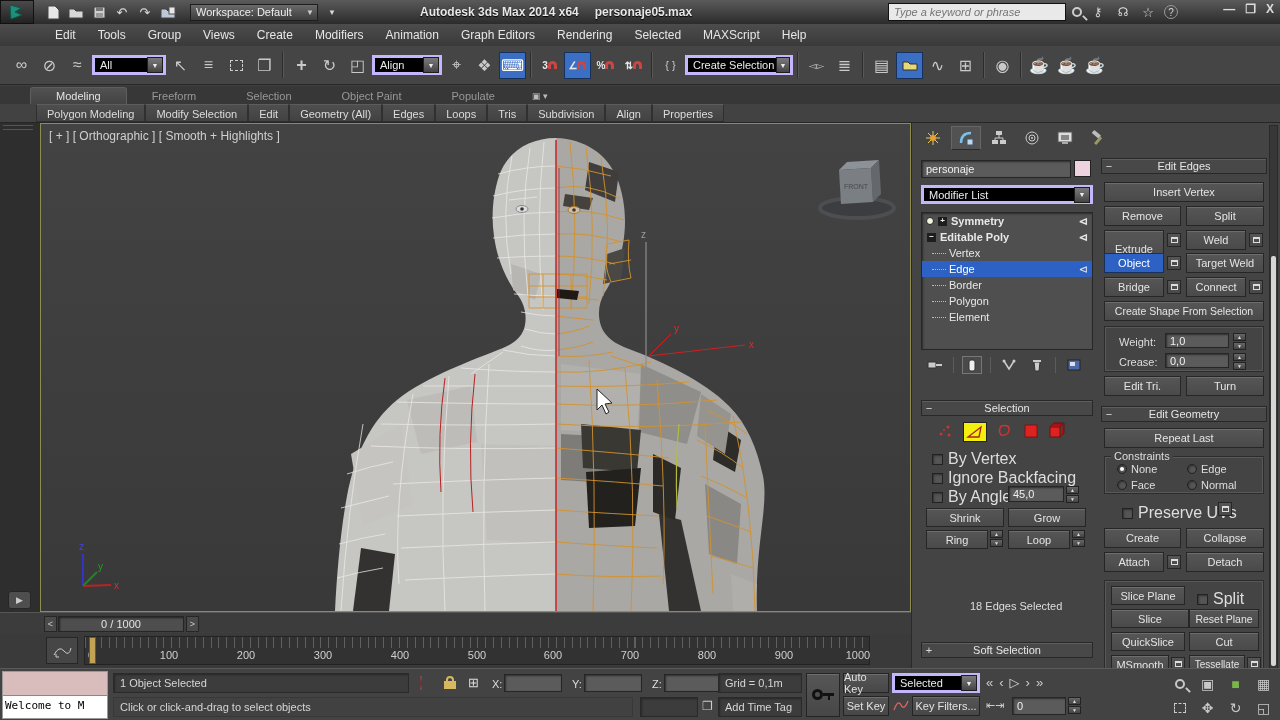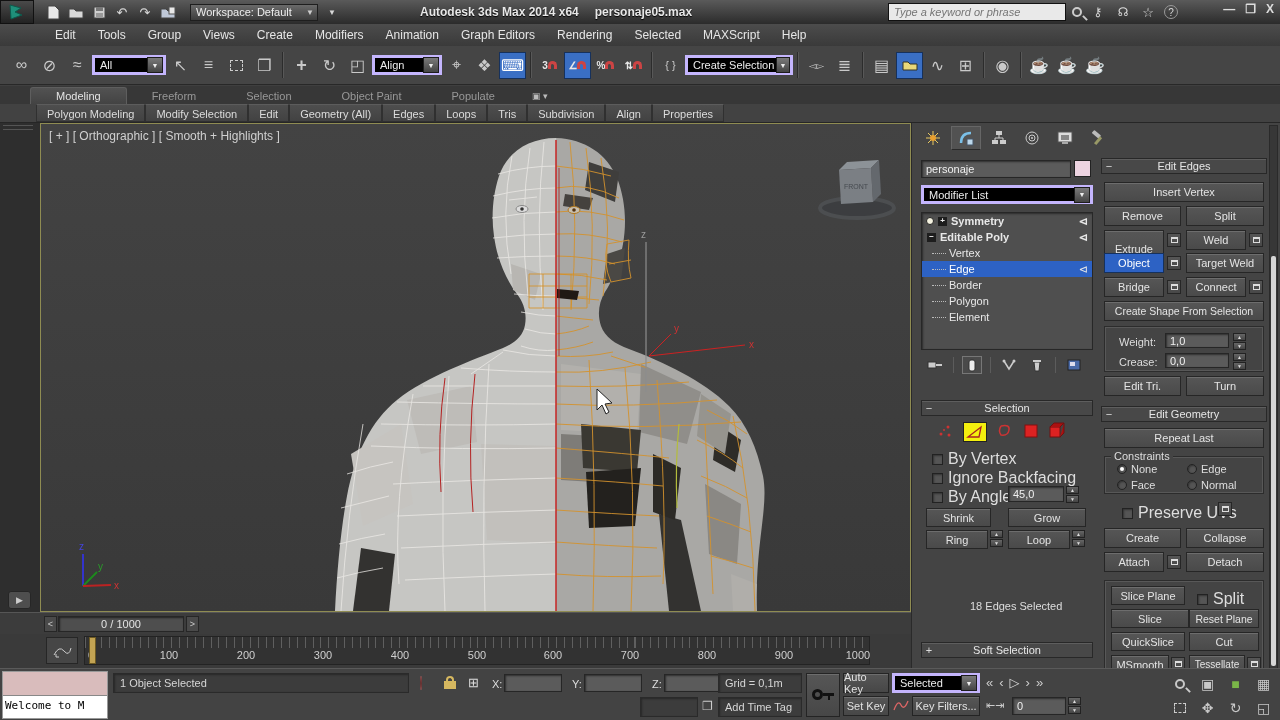--- a/index.html
+++ b/index.html
@@ -647,21 +647,21 @@
       </div>
     <div class="chk" style="left:20px;top:365px">
         <span class="box"></span>
         <span>By Angle:</span>
       </div>
     <input class="fld" style="position: absolute; left: 96px; top: 363px; width: 56px; height: 16px;" value="45,0">
     <span class="spin" style="left:154px;top:363px">
         <b>▲</b>
         <b>▼</b>
       </span>
-    <div class="btn" style="left:14px;top:385px;width:65px;height:19px">Shrink</div>
+    <div class="btn" style="left:14px;top:385px;width:78px;height:19px">Shrink</div>
     <div class="btn" style="left:96px;top:385px;width:78px;height:19px">Grow</div>
     <div class="btn" style="left:14px;top:407px;width:62px;height:19px">Ring</div>
     <span class="spin" style="left:78px;top:407px">
         <b>▲</b>
         <b>▼</b>
       </span>
     <div class="btn" style="left:96px;top:407px;width:62px;height:19px">Loop</div>
     <span class="spin" style="left:160px;top:407px">
         <b>▲</b>
         <b>▼</b>
@@ -780,20 +780,21 @@
       <div class="sthumb" style="top:130px;height:410px"></div>
     </div>
   </div>
 
   <div class="statusbar">
     <div class="listener">
       <div class="listen-pink"></div>
       <div class="listen-white">Welcome to M</div>
     </div>
     <div class="sunken" style="left:113px;top:4px;width:296px;height:20px">1 Object Selected</div>
+    <div class="sunken" style="left:113px;top:28px;width:520px;height:20px;border-color:#383838;background:#414141;box-shadow:none">Click or click-and-drag to select objects</div>
     <span style="position:absolute;left:420px;top:8px"><span class="balloon"></span></span>
     <span style="position:absolute;left:444px;top:7px"><span class="locki"><span class="sh"></span><span class="bd"></span></span></span>
     <span style="position:absolute;left:468px;top:6px;color:#ddd;font-size:13px">⊞</span>
     <span class="lbl" style="left:492px;top:9px">X:</span>
     <input class="fld" style="position: absolute; left: 504px; top: 5px; width: 58px; height: 18px;">
     <span class="lbl" style="left:572px;top:9px">Y:</span>
     <input class="fld" style="position: absolute; left: 584px; top: 5px; width: 58px; height: 18px;">
     <span class="lbl" style="left:652px;top:9px">Z:</span>
     <input class="fld" style="position: absolute; left: 664px; top: 5px; width: 58px; height: 18px;">
     <div class="sunken" style="left:640px;top:28px;width:58px;height:20px"></div>

